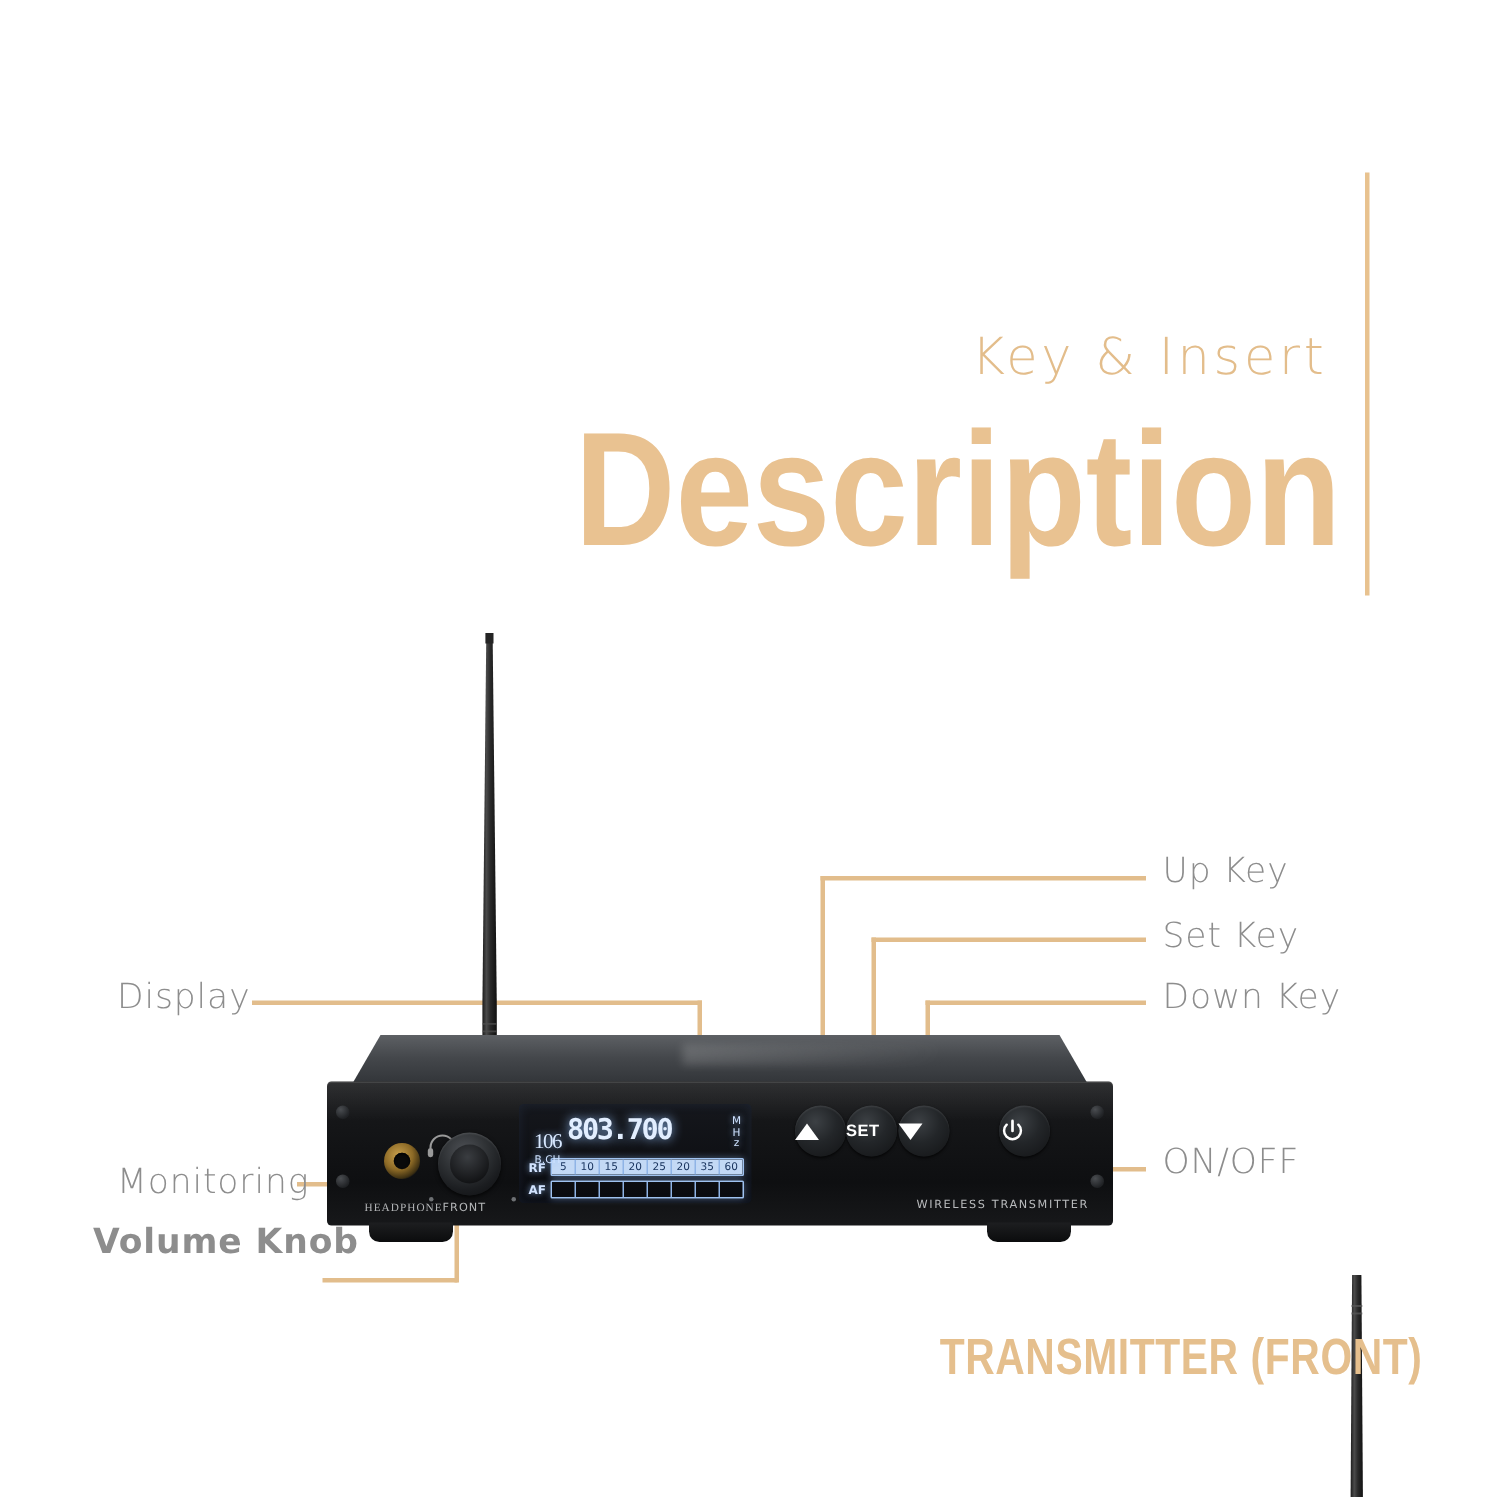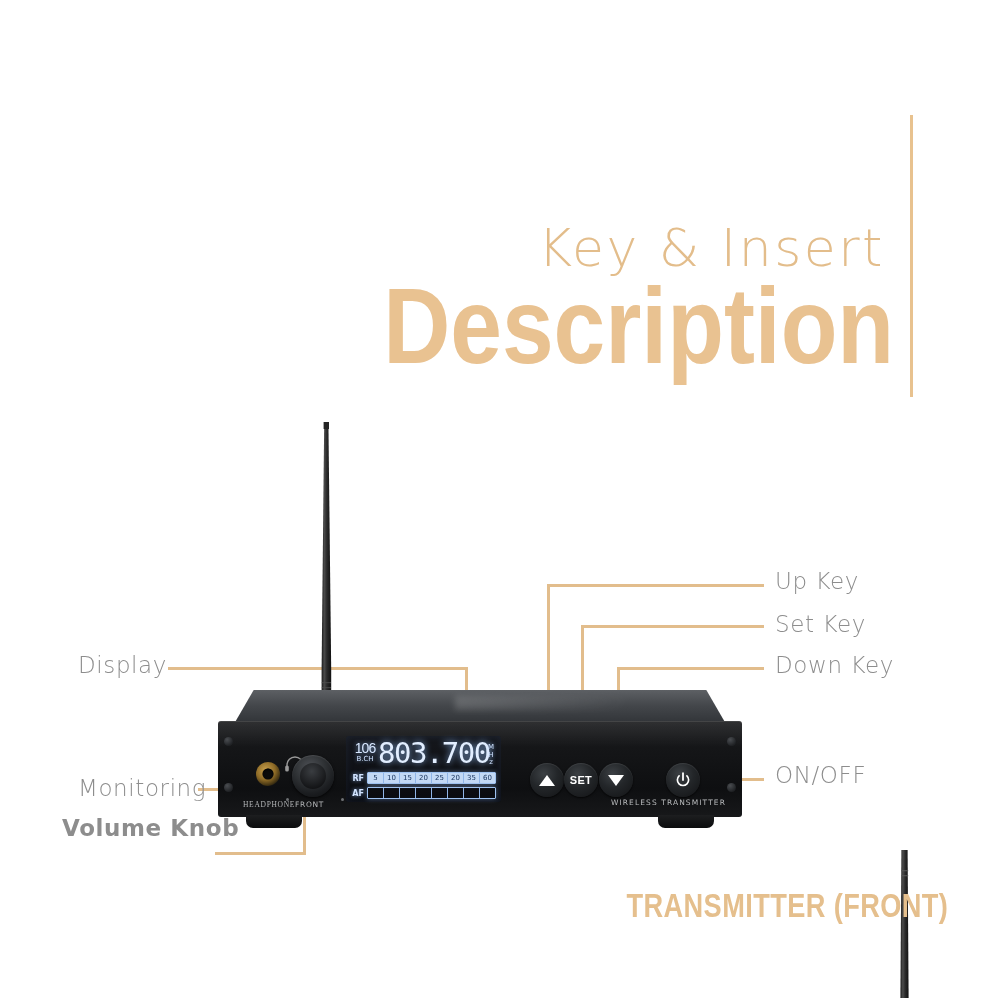--- a/index.html
+++ b/index.html
@@ -27,21 +27,21 @@
     top: 115px;
     width: 3px;
     height: 282px;
     background: #e8c28f;
   }
 
   .title-kicker {
     position: absolute;
     right: 115px;
     top: 218px;
-    font-size: 52px;
+    font-size: 34px;
     letter-spacing: 2.5px;
     color: #e3bd8b;
     font-weight: 300;
     font-family: "DejaVu Sans", sans-serif;
     text-align: right;
     white-space: nowrap;
   }
 
   .title-main {
     position: absolute;
@@ -199,44 +199,45 @@
   }
 
   .lcd-bch {
     position: absolute;
     left: 2px;
     top: 1px;
     width: 24px;
     text-align: center;
   }
   .lcd-bch-num {
-    font-family: Liberation Sans, sans-serif;
+    font-family: Liberation Serif, serif;
     font-size: 14px;
     line-height: 14px;
     color: #d8e8ff;
     letter-spacing: -1px;
     text-shadow: 0 0 5px rgba(150,195,255,0.85);
+    margin-top: 14px;
   }
   .lcd-bch-lbl {
     font-family: "DejaVu Sans", sans-serif;
     font-size: 7px;
     line-height: 9px;
     color: #cfe2ff;
     letter-spacing: 0px;
     text-shadow: 0 0 4px rgba(150,195,255,0.8);
   }
 
   .lcd-freq {
     position: absolute;
     left: 27px;
     top: -1px;
     font-family: "DejaVu Sans Mono", monospace;
-    font-size: 29px;
+    font-size: 19px;
     line-height: 29px;
-    font-weight: normal;
+    font-weight: bold;
     color: #e2eeff;
     letter-spacing: -1.5px;
     text-shadow: 0 0 7px rgba(150,195,255,0.9);
   }
 
   .lcd-unit {
     position: absolute;
     right: 2px;
     top: 4px;
     font-family: "DejaVu Sans", sans-serif;
@@ -339,29 +340,28 @@
   .dot {
     position: absolute;
     width: 3px; height: 3px;
     border-radius: 50%;
     background: #6d7073;
   }
 
   
   .btn {
     position: absolute;
-    top: 42px;
+    top: 16px;
     width: 34px;
     height: 34px;
     border-radius: 50%;
     background: radial-gradient(circle at 40% 32%, #3c4044 0%, #232629 45%, #121315 100%);
     box-shadow: 0 1px 2px rgba(0,0,0,0.75), inset 0 1px 1px rgba(255,255,255,0.09);
     display: flex;
     align-items: center;
-    justify-content: center;
   }
   .btn-set-text {
     font-family: "Liberation Sans", sans-serif;
     font-size: 11px;
     font-weight: bold;
     color: #ffffff;
     letter-spacing: 0.3px;
   }
   .tri {
     width: 0; height: 0;

